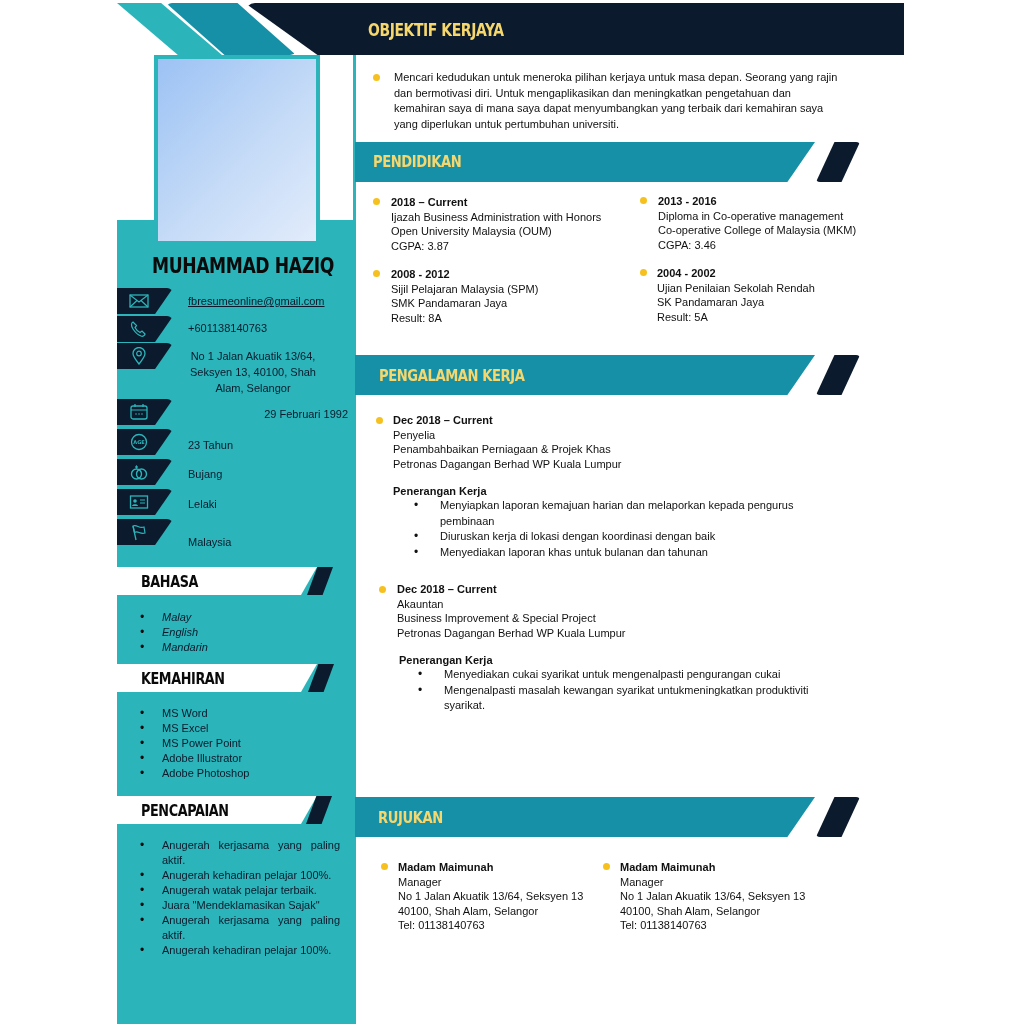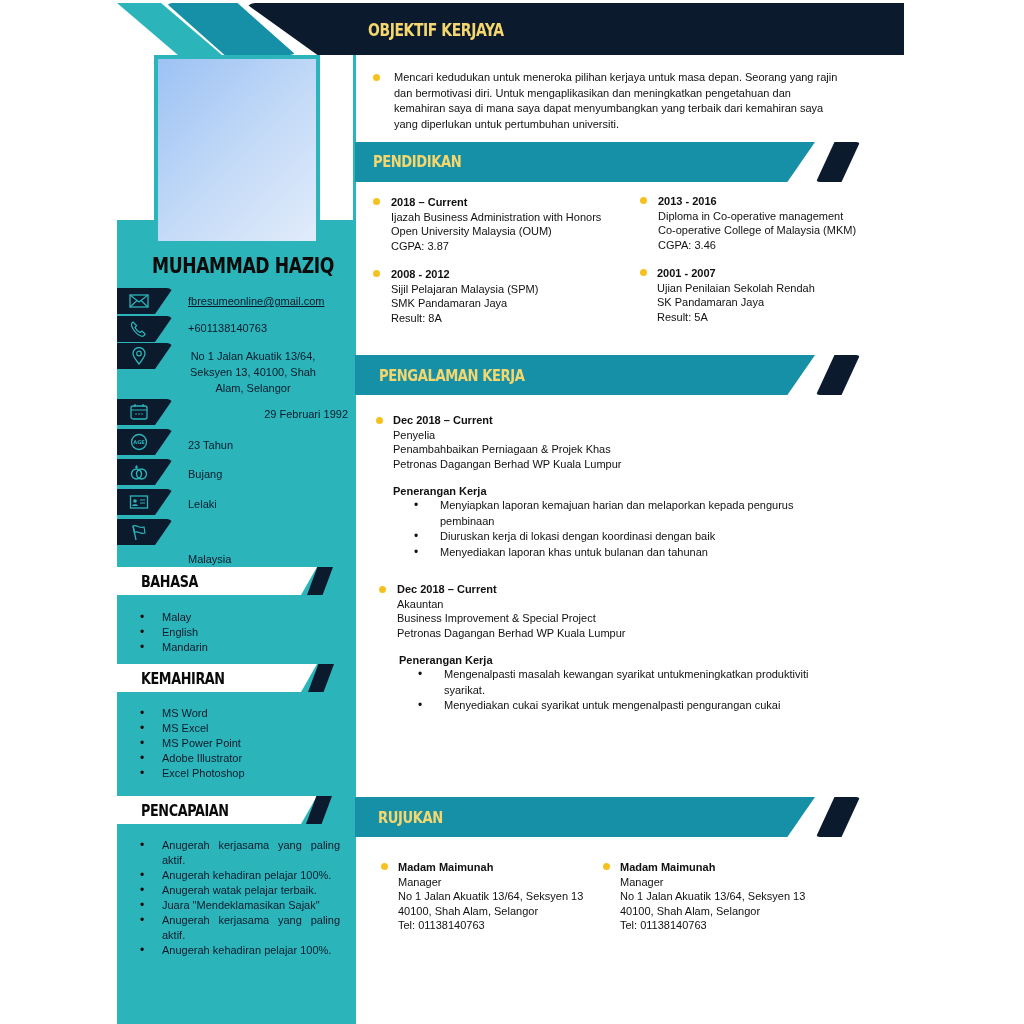--- a/index.html
+++ b/index.html
@@ -118,40 +118,40 @@
     </svg>
 </div>
 <div class="abs contact-text" style="top:496px;">Lelaki</div>
 
 <div class="abs icon-tab" style="top:519px;">
   <svg viewBox="0 0 20 18">
       <line x1="4" y1="3" x2="7" y2="17" stroke="#2BB5BA" stroke-width="1.3"></line>
       <path d="M4 3 C8 1 10 6 15 4 L16 10 C11 12 9 7 5.5 9.5 Z" fill="none" stroke="#2BB5BA" stroke-width="1.2"></path>
     </svg>
 </div>
-<div class="abs contact-text" style="top:551px;">Malaysia</div>
+<div class="abs contact-text" style="top:534px;">Malaysia</div>
 
 <div class="abs side-head" style="top:567px;"></div>
 <div class="abs side-slash" style="left:307px; top:567px;"></div>
 <div class="abs heading side-head-title" style="top:572px;">BAHASA</div>
-<ul class="abs side-list" style="top:610px;">
+<ul class="abs side-list" style="top:610px;font-style:italic;">
   <li>Malay</li>
   <li>English</li>
   <li>Mandarin</li>
 </ul>
 
 <div class="abs side-head" style="top:664px;"></div>
 <div class="abs side-slash" style="left:308px; top:664px;"></div>
 <div class="abs heading side-head-title" style="top:669px;">KEMAHIRAN</div>
 <ul class="abs side-list" style="top:706px;">
   <li>MS Word</li>
   <li>MS Excel</li>
   <li>MS Power Point</li>
   <li>Adobe Illustrator</li>
-  <li>Excel Photoshop</li>
+  <li>Adobe Photoshop</li>
 </ul>
 
 <div class="abs side-head" style="top:796px;"></div>
 <div class="abs side-slash" style="left:306px; top:796px;"></div>
 <div class="abs heading side-head-title" style="top:801px;">PENCAPAIAN</div>
 <ul class="abs side-list ach-list" style="top:838px;">
   <li>Anugerah kerjasama yang paling aktif.</li>
   <li>Anugerah kehadiran pelajar 100%.</li>
   <li>Anugerah watak pelajar terbaik.</li>
   <li>Juara "Mendeklamasikan Sajak"</li>
@@ -185,21 +185,21 @@
 <span class="dot" style="left:373px; top:270px;"></span>
 <div class="abs body-text" style="left:391px; top:267px;">
   <div class="bold">2008 - 2012</div>
   <div>Sijil Pelajaran Malaysia (SPM)</div>
   <div>SMK Pandamaran Jaya</div>
   <div>Result: 8A</div>
 </div>
 
 <span class="dot" style="left:640px; top:269px;"></span>
 <div class="abs body-text" style="left:657px; top:266px;">
-  <div class="bold">2001 - 2007</div>
+  <div class="bold">2004 - 2002</div>
   <div>Ujian Penilaian Sekolah Rendah</div>
   <div>SK Pandamaran Jaya</div>
   <div>Result: 5A</div>
 </div>
 
 <div class="abs sec-bar" style="top:355px;"></div>
 <div class="abs sec-slash" style="left:816px; top:355px;"></div>
 <div class="abs heading yellow sec-title" style="left:379px; top:366px;">PENGALAMAN KERJA</div>
 
 <span class="dot" style="left:376px; top:417px;"></span>
@@ -218,22 +218,22 @@
 
 <span class="dot" style="left:379px; top:586px;"></span>
 <div class="abs body-text" style="left:397px; top:582px;">
   <div class="bold">Dec 2018 – Current</div>
   <div>Akauntan</div>
   <div>Business Improvement &amp; Special Project</div>
   <div>Petronas Dagangan Berhad WP Kuala Lumpur</div>
 </div>
 <div class="abs body-text bold" style="left:399px; top:653px;">Penerangan Kerja</div>
 <ul class="abs bullet-list" style="left:418px; top:667px; width:400px;">
+  <li>Menyediakan cukai syarikat untuk mengenalpasti pengurangan cukai</li>
   <li>Mengenalpasti masalah kewangan syarikat untukmeningkatkan produktiviti syarikat.</li>
-  <li>Menyediakan cukai syarikat untuk mengenalpasti pengurangan cukai</li>
 </ul>
 
 <div class="abs sec-bar" style="top:797px;"></div>
 <div class="abs sec-slash" style="left:816px; top:797px;"></div>
 <div class="abs heading yellow sec-title" style="left:378px; top:808px;">RUJUKAN</div>
 
 <span class="dot" style="left:381px; top:863px;"></span>
 <div class="abs body-text" style="left:398px; top:860px;">
   <div class="bold">Madam Maimunah</div>
   <div>Manager</div>

